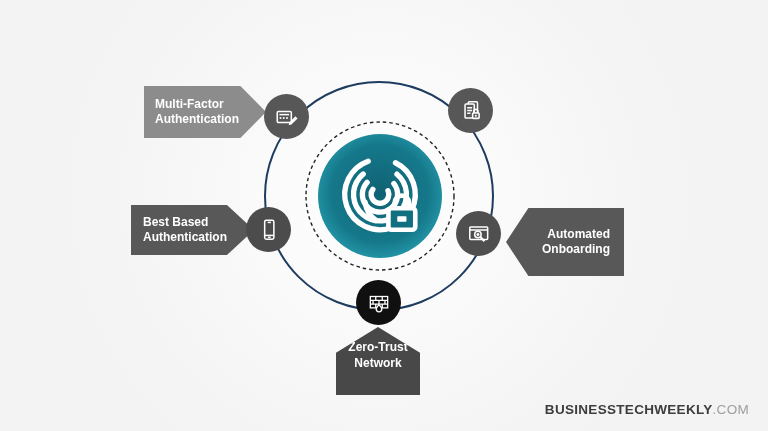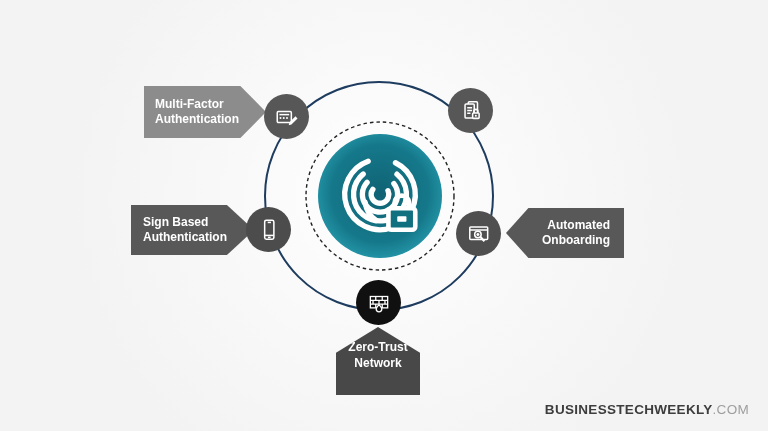--- a/index.html
+++ b/index.html
@@ -19,21 +19,21 @@
     position:absolute; display:flex; flex-direction:column; justify-content:center;
     color:#ffffff; font-weight:bold; font-size:12px; line-height:1.28;
     white-space:pre-line;
   }
   #arrow-mfa { left:144px; top:86px;  width:122px; height:52px; background:#8c8c8c;
     clip-path:polygon(0 0,79% 0,100% 50%,79% 100%,0 100%); padding-left:11px; }
   #arrow-sso { left:498px; top:85px;  width:116px; height:52px; background:#8c8c8c;
     clip-path:polygon(100% 0,22% 0,0 50%,22% 100%,100% 100%); text-align:right; padding-right:12px; }
   #arrow-rba { left:131px; top:205px; width:123px; height:50px; background:#585858;
     clip-path:polygon(0 0,78% 0,100% 50%,78% 100%,0 100%); padding-left:12px; }
-  #arrow-onb { left:506px; top:208px; width:118px; height:50px; background:#585858;
+  #arrow-onb { left:506px; top:208px; width:118px; height:68px; background:#585858;
     clip-path:polygon(100% 0,19% 0,0 50%,19% 100%,100% 100%); text-align:right; padding-right:14px; }
   #pentagon  { left:336px; top:327px; width:84px;  height:68px; background:#484848;
     clip-path:polygon(50% 0,100% 38%,100% 100%,0 100%,0 38%);
     text-align:center; justify-content:center; padding-bottom:11px; }
 
   .node-circle {
     position:absolute; width:45px; height:45px; border-radius:50%;
     display:flex; align-items:center; justify-content:center;
   }
   #circle-mfa { left:264px; top:94px;  background:#575757; }
@@ -101,21 +101,21 @@
       <rect x="9.5" y="3.5" width="8.5" height="12" rx="1"></rect>
       <rect x="6.5" y="5.5" width="8.5" height="13" rx="1" fill="#575757"></rect>
       <path d="M8.5 9 h4.5 M8.5 11.5 h4.5 M8.5 14 h3"></path>
       <path d="M14.6 13.8 v-1.4 a1.9 1.9 0 0 1 3.8 0 v1.4"></path>
       <rect x="13.5" y="13.8" width="6" height="5" rx="0.8" fill="#575757"></rect>
       <circle cx="16.5" cy="16.4" r="0.9" fill="#ffffff" stroke="none"></circle>
     </svg>
   </div>
 
   <div class="arrow" id="arrow-rba">
-    <span>Sign Based
+    <span>Best Based
 Authentication</span>
   </div>
   <div class="node-circle" id="circle-rba">
     <svg width="26" height="26" viewBox="0 0 24 24" fill="none" stroke="#ffffff" stroke-width="1.4">
       <rect x="8" y="3" width="8.5" height="17.5" rx="1.6"></rect>
       <path d="M8 17 h8.5"></path>
       <path d="M10.8 5 h3"></path>
       <path d="M11 18.8 h2.5"></path>
     </svg>
   </div>

